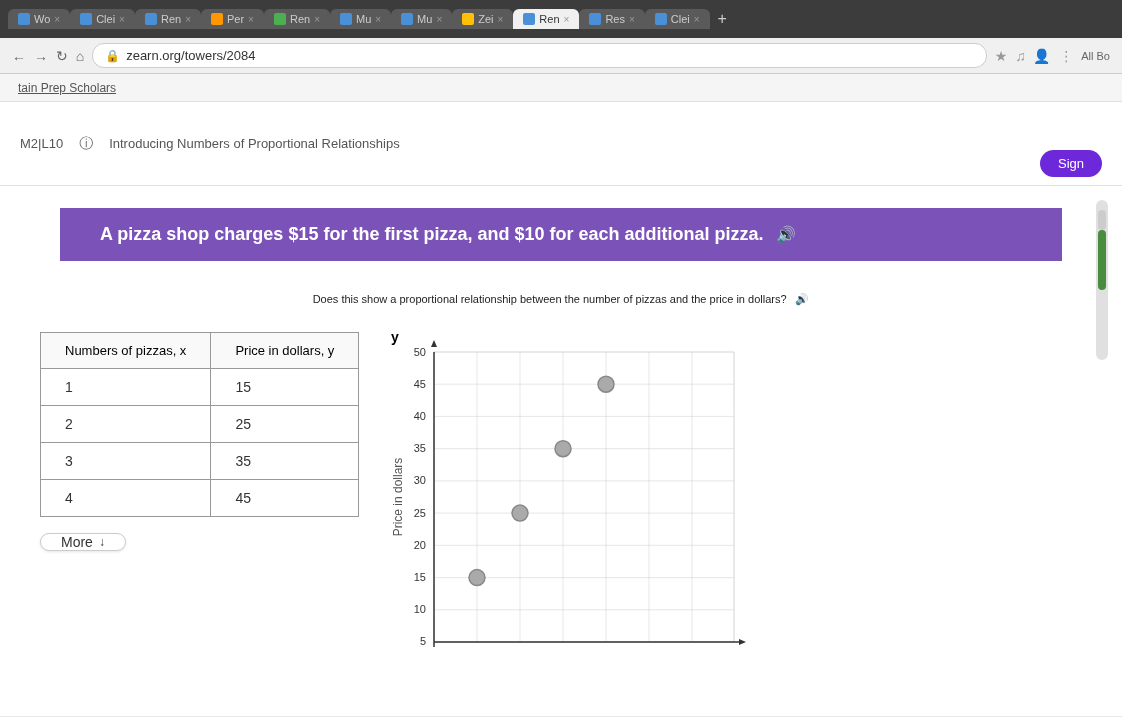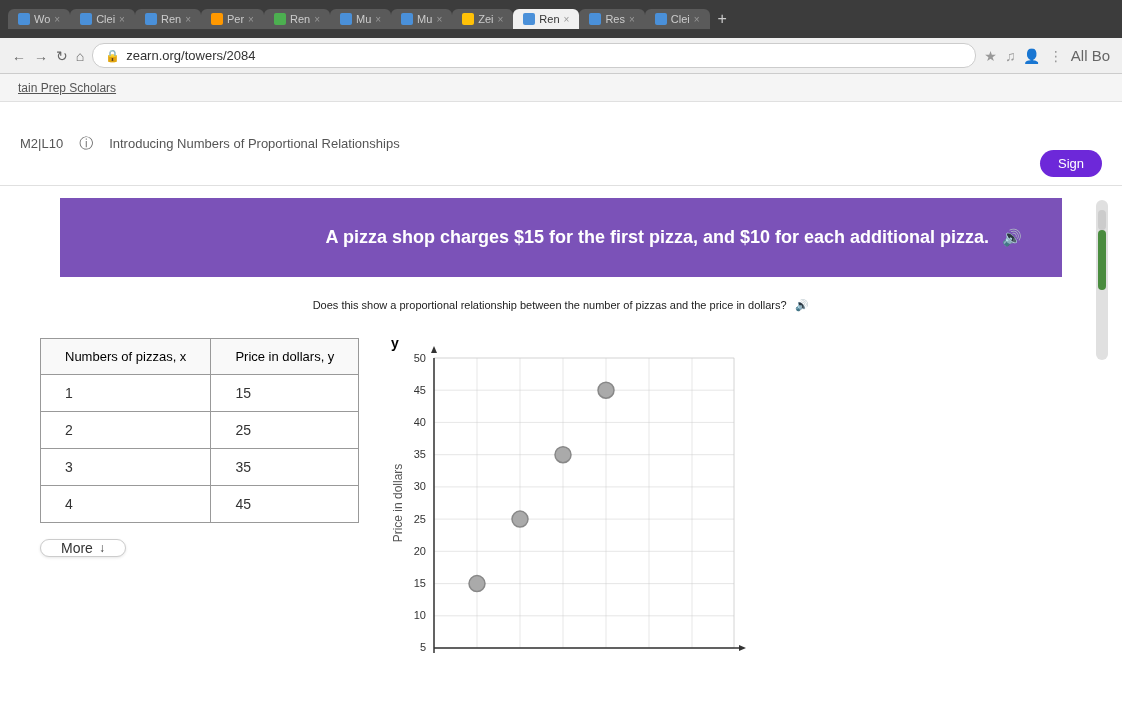--- a/index.html
+++ b/index.html
@@ -144,23 +144,23 @@
       margin: 0;
       padding: 0;
     }
 
     
     .purple-banner {
       background: #7b52b8;
       color: white;
       font-size: 18px;
       font-weight: bold;
-      text-align: right;
-      padding: 29px 40px;
-      margin: 0 30px;
+      text-align: left;
+      padding: 16px 40px;
+      margin: 10px 30px;
     }
     .speaker-icon {
       display: inline-block;
       color: white;
       font-size: 16px;
       margin-left: 8px;
     }
 
     
     .question-area {
@@ -333,21 +333,21 @@
   <span class="nav-btn">↻</span>
   <span class="nav-btn">⌂</span>
   <div class="url-bar">
     <span class="url-bar-icon">🔒</span>
     <span>zearn.org/towers/2084</span>
   </div>
   <span class="star-btn">★</span>
   <span class="star-btn">♫</span>
   <span class="star-btn">👤</span>
   <span class="star-btn">⋮</span>
-  <span style="font-size:15px;color:#666;">All Bo</span>
+  <span style="font-size:11px;color:#666;">All Bo</span>
 </div>
 
 <div class="bookmarks-bar">
   <span class="bookmark-item">tain Prep Scholars</span>
 </div>
 
 <div class="page-header">
   <div style="display:flex; align-items:center; gap: 20px;">
     <div class="lesson-label">
       <span>M2|L10</span>

